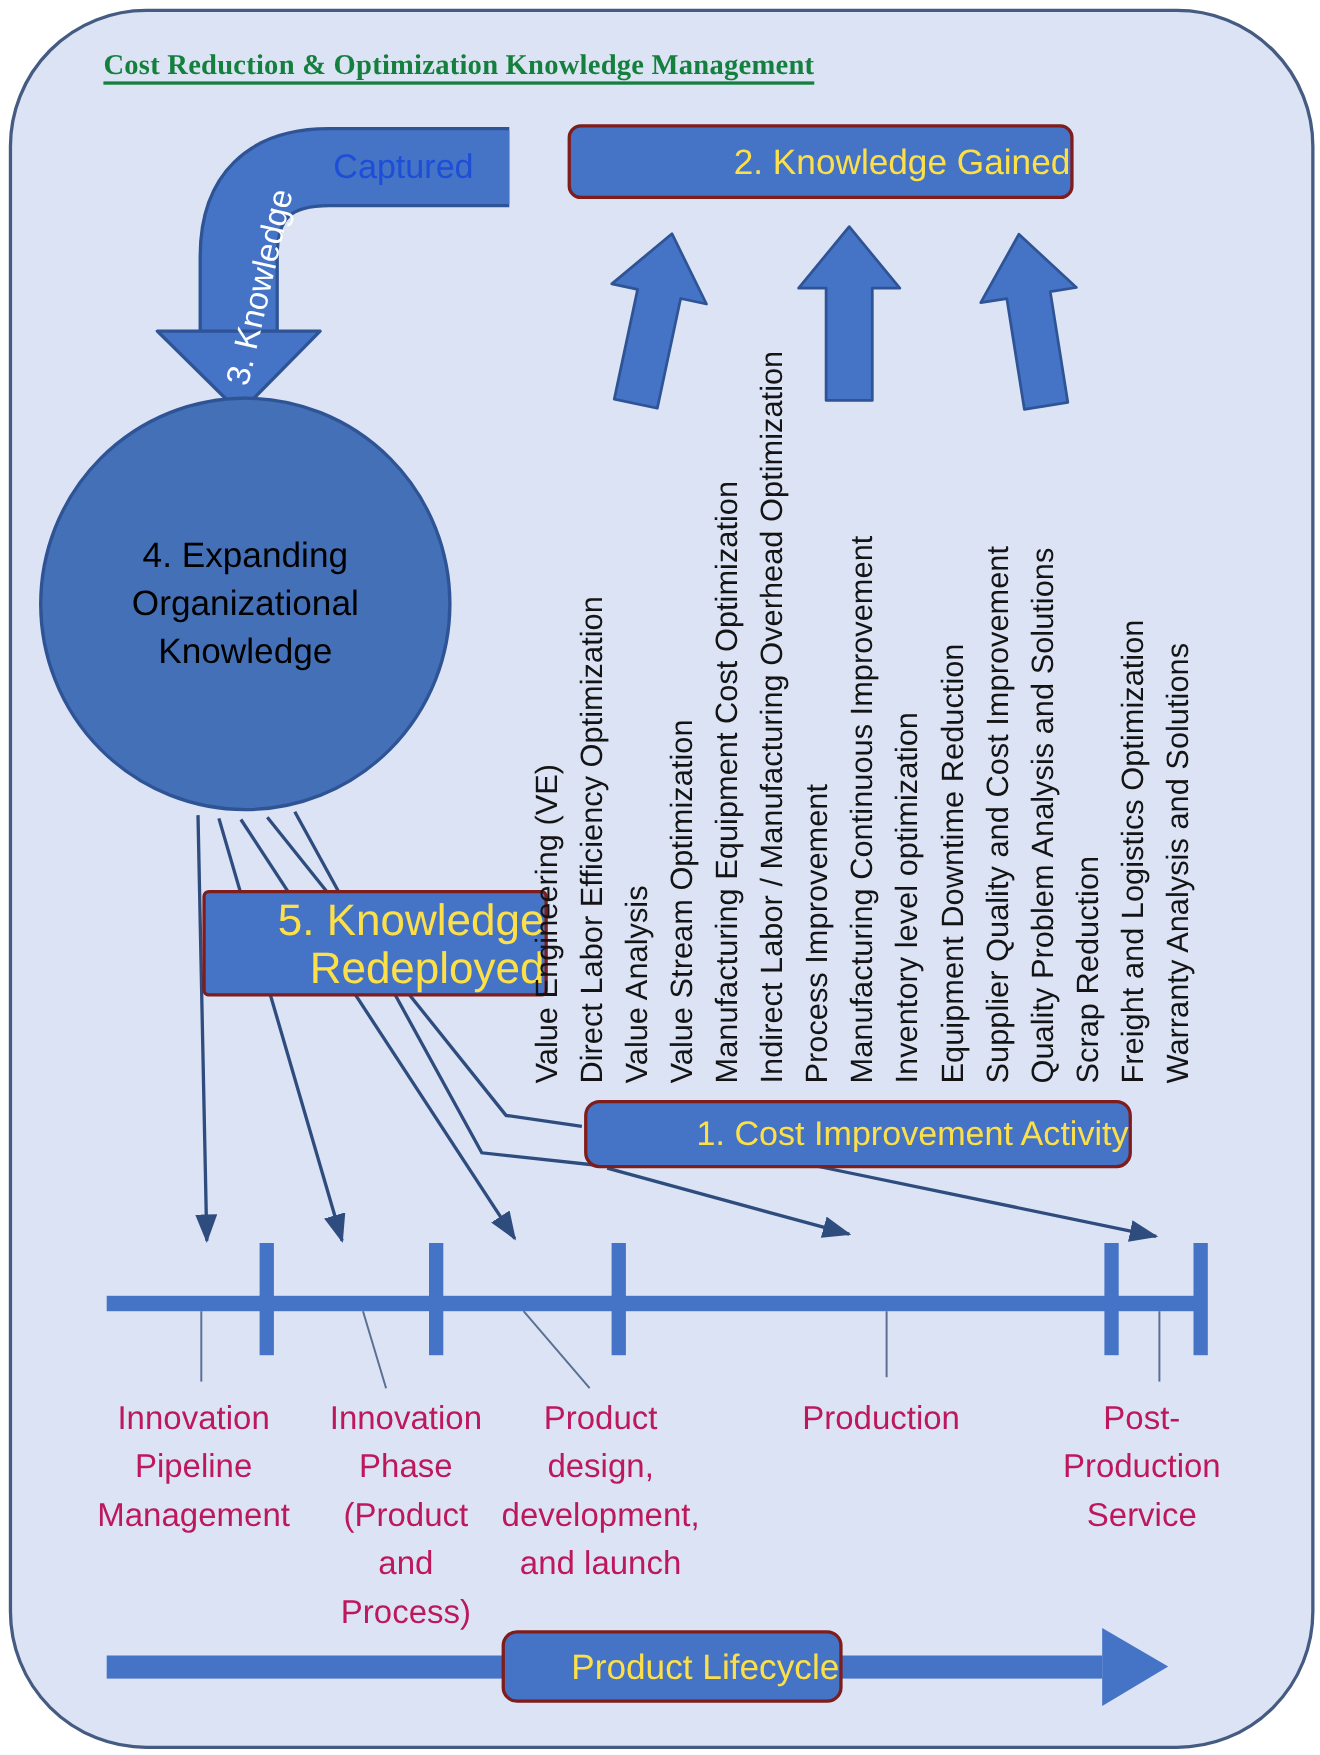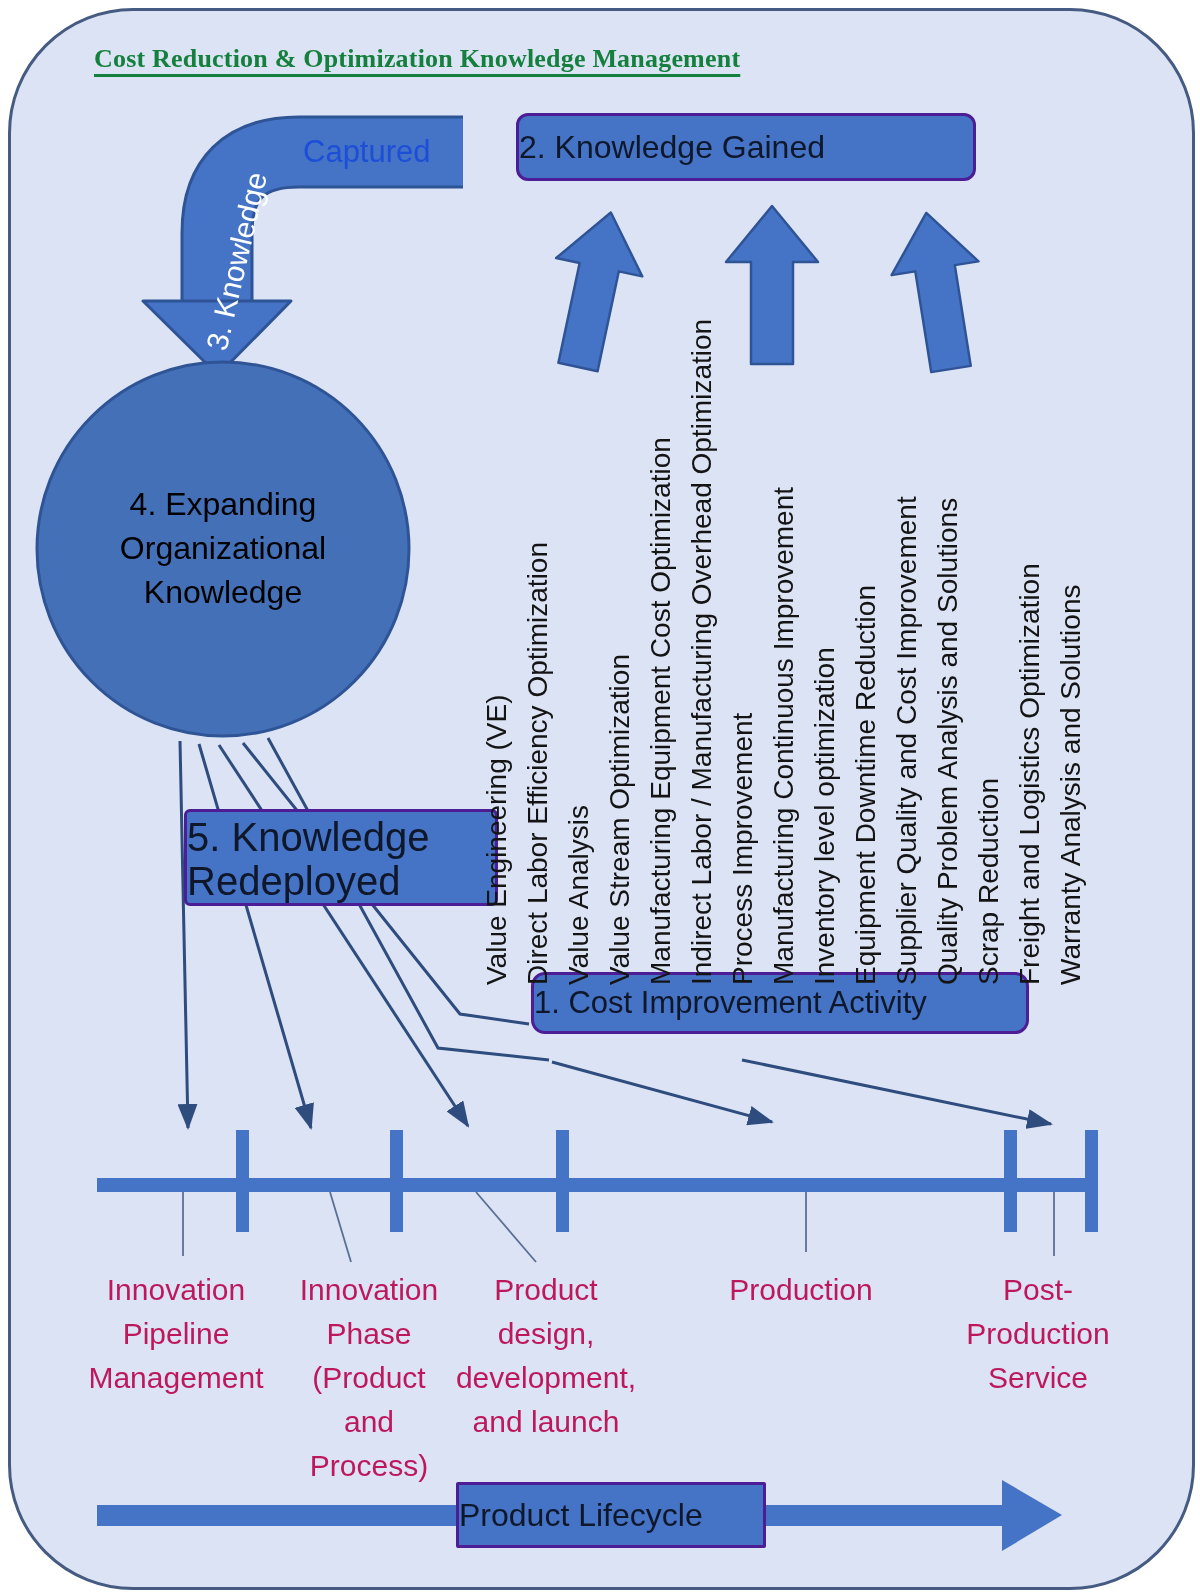--- a/index.html
+++ b/index.html
@@ -5,29 +5,29 @@
   html,body{margin:0;padding:0;background:#ffffff;}
   #stage{position:relative;width:1200px;height:1595px;background:#ffffff;overflow:hidden;
          font-family:"Liberation Sans", sans-serif;}
   #panel{position:absolute;left:8px;top:8px;width:1181px;height:1576px;
          background:#dbe3f4;border:3px solid #455b82;border-radius:125px;}
   #diagram-svg{position:absolute;left:0;top:0;width:1200px;height:1595px;}
   .title{position:absolute;left:94px;top:44px;width:960px;
          font-size:26px;font-weight:bold;color:#15803d;
          text-decoration:underline;text-decoration-thickness:3px;text-underline-offset:7px;
          letter-spacing:0.2px;font-family:Liberation Serif, serif;}
-  .bluebox{position:absolute;background:#4573c6;border:3px solid #4c1d95;
-           color:#0f172a;text-align:left;box-sizing:border-box;}
+  .bluebox{position:absolute;background:#4573c6;border:3px solid #7f1d1d;
+           color:#fde047;text-align:right;box-sizing:border-box;}
   #box-gained{left:516px;top:113px;width:460px;height:68px;border-radius:12px;
               font-size:32px;line-height:62px;}
   #box-redeployed{left:141px;top:809px;width:314px;height:97px;border-radius:6px;
                   font-size:40px;line-height:44px;padding-top:3px;white-space:pre-line;margin-left:43px;}
-  #box-activity{left:531px;top:972px;width:498px;height:62px;border-radius:14px;
+  #box-activity{left:531px;top:1000px;width:498px;height:62px;border-radius:14px;
                 font-size:31px;line-height:56px;}
-  #box-lifecycle{left:456px;top:1482px;width:310px;height:66px;border-radius:2px;
+  #box-lifecycle{left:456px;top:1482px;width:310px;height:66px;border-radius:14px;
                  font-size:32px;line-height:60px;}
   #circle-text{position:absolute;left:63px;top:482px;width:320px;text-align:center;
                color:#000000;font-size:32px;line-height:44px;white-space:pre-line;}
   #captured-label{position:absolute;left:303px;top:134px;color:#1d4ed8;font-size:31px;}
   #knowledge-side-label{position:absolute;left:200px;top:346px;color:#fdfeff;font-size:30px;
                transform-origin:0 0;transform:rotate(-77deg);white-space:nowrap;}
   .vlabel{position:absolute;top:985px;transform-origin:0 0;transform:rotate(-90deg);
           white-space:nowrap;font-size:28px;line-height:30px;color:#141414;}
   .phase{position:absolute;top:1268px;width:240px;text-align:center;white-space:pre-line;
          font-size:30px;line-height:44px;color:#be185d;}

